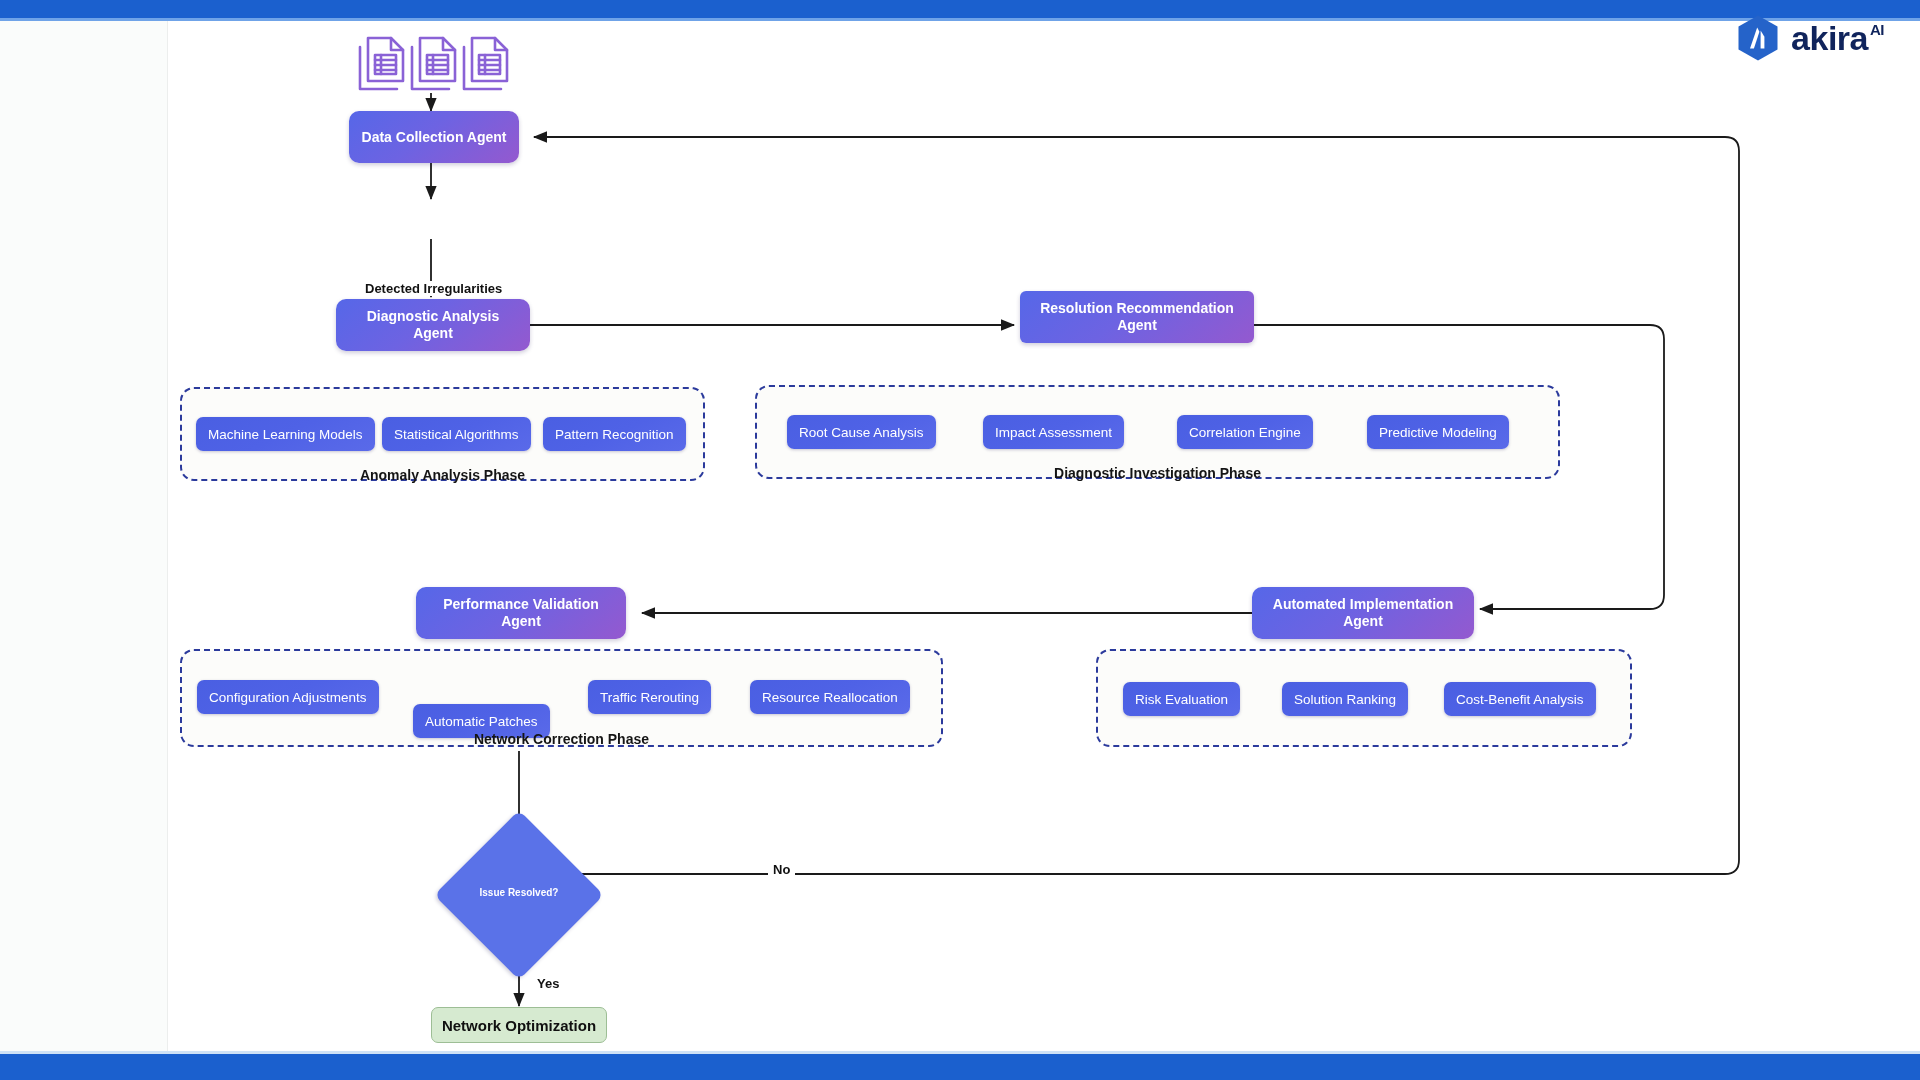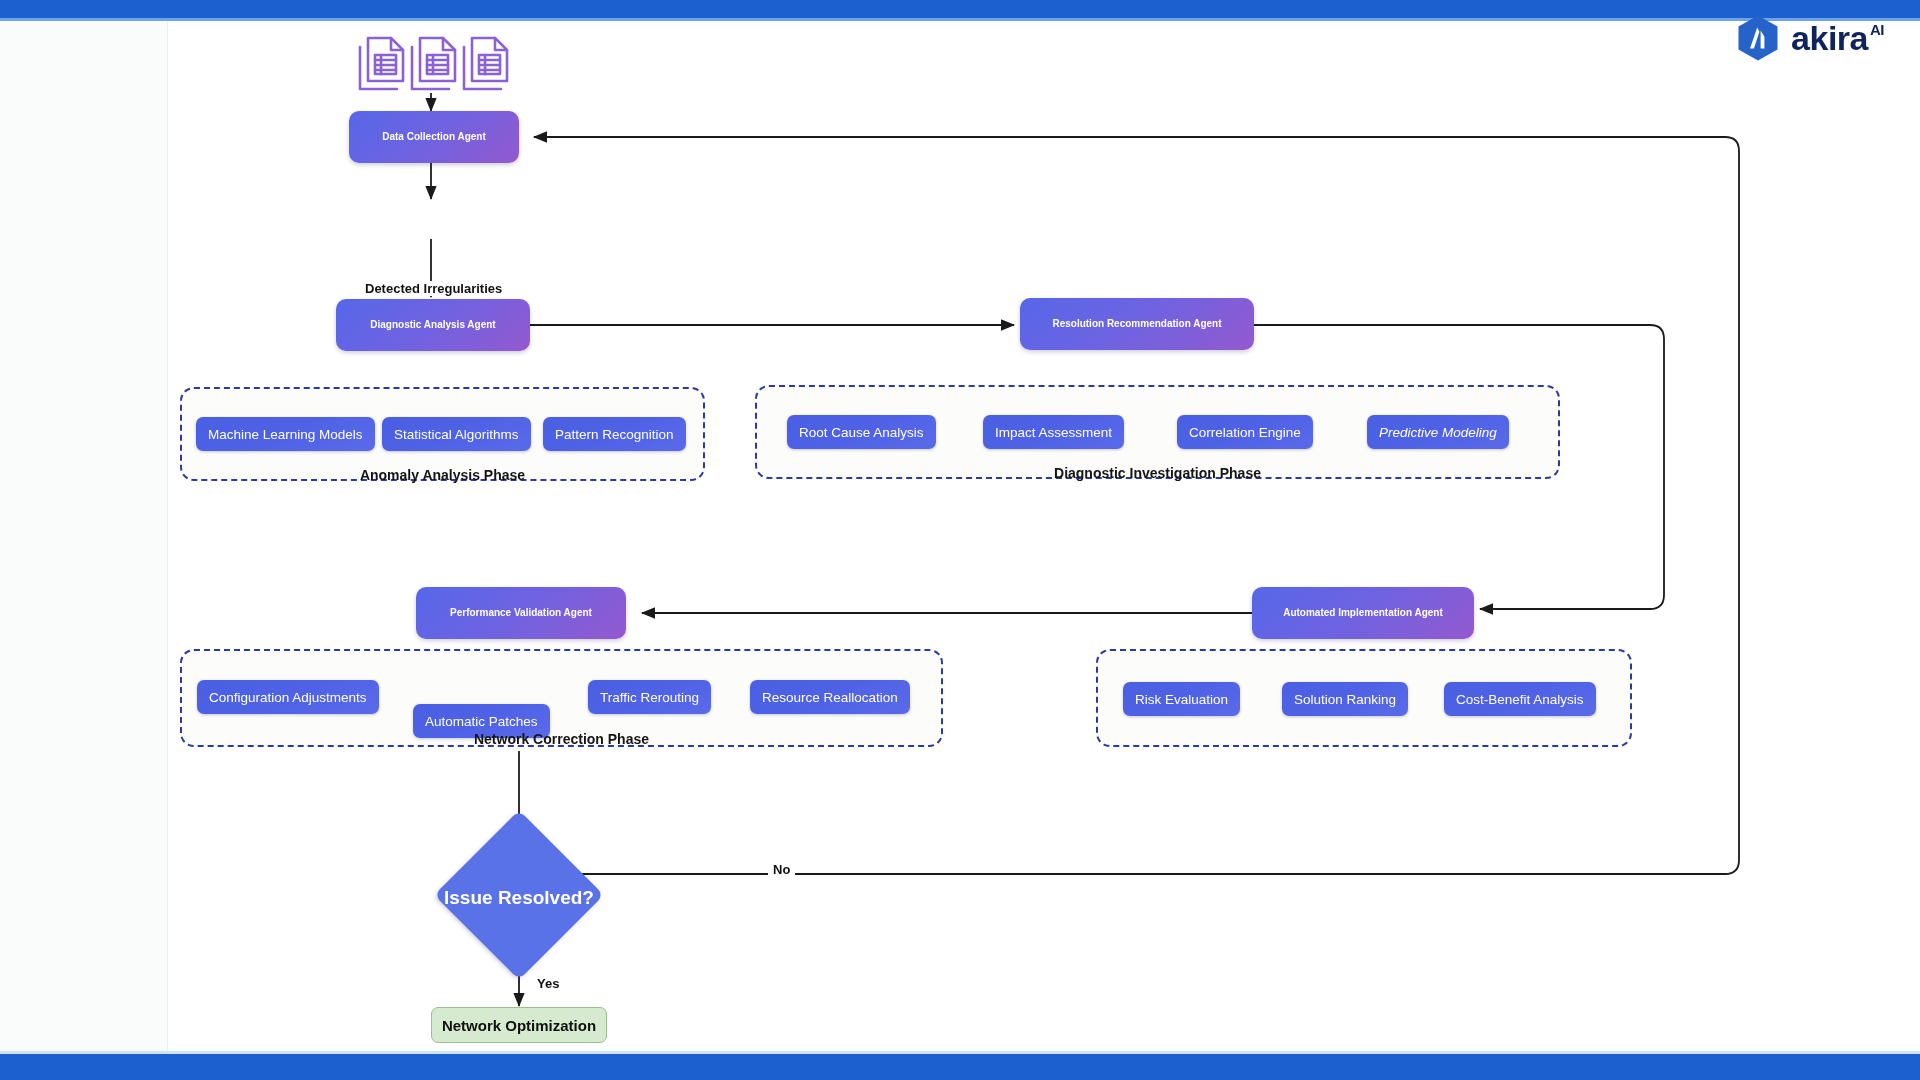--- a/index.html
+++ b/index.html
@@ -86,21 +86,21 @@
     margin-top: 1px;
   }
   
   .agent {
     position: absolute;
     display: flex;
     align-items: center;
     justify-content: center;
     text-align: center;
     color: #ffffff;
-    font-size: 10px;
+    font-size: 14px;
     font-weight: 700;
     border-radius: 10px;
     background: linear-gradient(140deg, #5667e8 0%, #6d63e2 45%, #9459cf 100%);
     box-shadow: 0 2px 4px rgba(40,30,90,0.22);
     padding: 0 10px;
     box-sizing: border-box;
     line-height: 1.2;
   }
   
   .chip {
@@ -143,21 +143,21 @@
     background: #5a72e8;
     transform: rotate(45deg);
     border-radius: 8px;
     box-shadow: 0 2px 4px rgba(40,30,90,0.22);
   }
   .diamond-text {
     position: absolute;
     width: 150px;
     text-align: center;
     color: #ffffff;
-    font-size: 19px;
+    font-size: 10px;
     font-weight: 700;
     line-height: 1.2;
   }
   
   .terminal {
     position: absolute;
     display: flex;
     align-items: center;
     justify-content: center;
     background: #d6ead0;
@@ -273,21 +273,21 @@
 
     <div class="agent" style="left:349px; top:90px; width:170px; height:52px;">
       <span>Data Collection Agent</span>
     </div>
 
 
     <div class="agent" style="left:336px; top:278px; width:194px; height:52px;">
       <span>Diagnostic Analysis Agent</span>
     </div>
 
-    <div class="agent" style="left:1020px; top:277px; width:234px; height:52px;">
+    <div class="agent" style="left:1020px; top:270px; width:234px; height:52px;border-radius:6px;">
       <span>Resolution Recommendation Agent</span>
     </div>
 
     <div class="agent" style="left:1252px; top:566px; width:222px; height:52px;">
       <span>Automated Implementation Agent</span>
     </div>
 
     <div class="agent" style="left:416px; top:566px; width:210px; height:52px;">
       <span>Performance Validation Agent</span>
     </div>
@@ -313,21 +313,21 @@
     <div class="phase" style="left:755px; top:364px; width:805px; height:94px;"></div>
     <div class="chip" style="left:787px; top:394px;">
       <span>Root Cause Analysis</span>
     </div>
     <div class="chip" style="left:983px; top:394px;">
       <span>Impact Assessment</span>
     </div>
     <div class="chip" style="left:1177px; top:394px;">
       <span>Correlation Engine</span>
     </div>
-    <div class="chip" style="left:1367px; top:394px;font-style:italic;">
+    <div class="chip" style="left:1367px; top:394px;">
       <span>Predictive Modeling</span>
     </div>
     <div class="phase-label" style="left:755px; top:444px; width:805px;">Diagnostic Investigation Phase</div>
 
     <div class="phase" style="left:180px; top:628px; width:763px; height:98px;"></div>
     <div class="chip" style="left:197px; top:659px;">
       <span>Configuration Adjustments</span>
     </div>
     <div class="chip" style="left:413px; top:659px;margin-top:24px;">
       <span>Automatic Patches</span>

